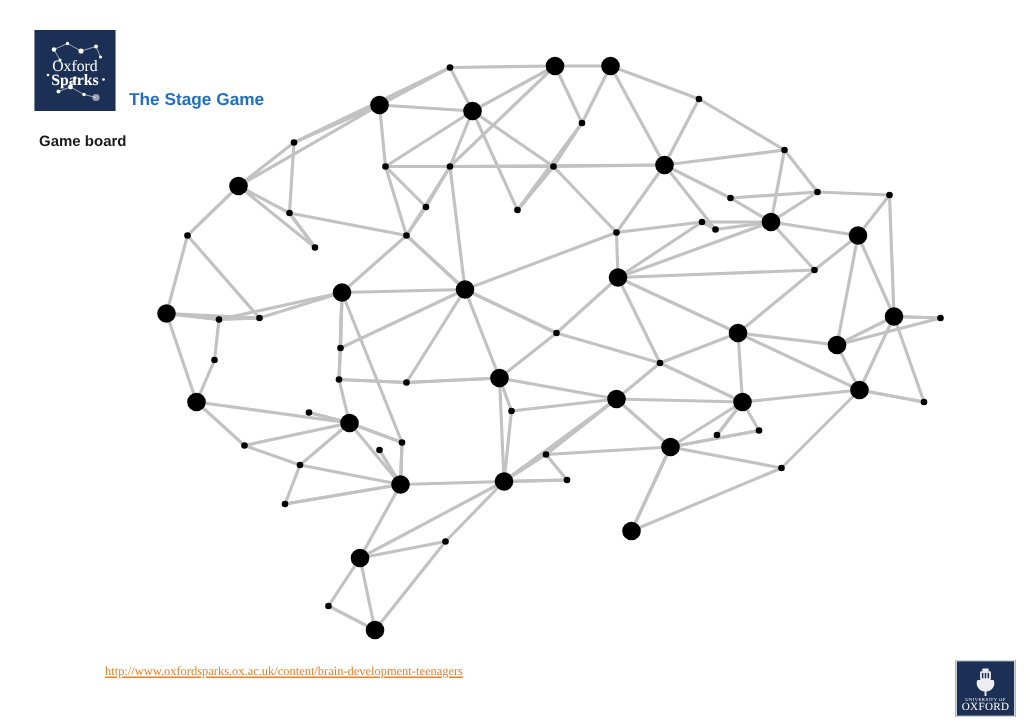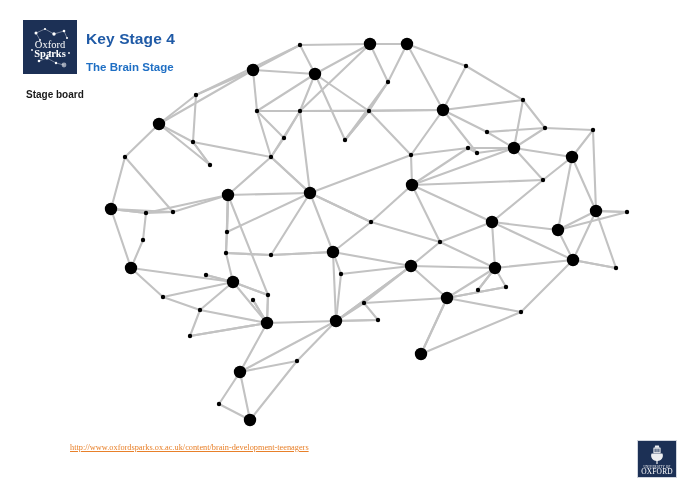--- a/index.html
+++ b/index.html
@@ -125,23 +125,22 @@
         <circle cx="41" cy="45" r="2.4" opacity="0.55"></circle>
         <circle cx="27" cy="32" r="1.1"></circle>
         <circle cx="9" cy="30" r="0.9"></circle>
         <circle cx="46" cy="33" r="0.9"></circle>
       </g>
       <text x="27" y="27.5" text-anchor="middle" fill="#ffffff" font-family="Liberation Serif, serif" font-size="10.5">Oxford</text>
       <text x="27" y="36.5" text-anchor="middle" fill="#ffffff" font-family="Liberation Serif, serif" font-size="10.5" font-weight="bold">Sparks</text>
     </svg>
   </div>
 
-  <div id="title-main">Key Stage 4</div>
-  <div id="title-sub">The Brain Stage</div>
-  <div id="section-label">Stage board</div>
+  <div id="title-sub">The Stage Game</div>
+  <div id="section-label">Game board</div>
 
   <div id="brain-wrap">
     <svg id="brain-svg" width="683" height="440" viewBox="0 0 683 440" aria-hidden="true">
       <g id="edge-layer">
           <line x1="300" y1="45" x2="370" y2="44" stroke="#c2c2c2" stroke-width="2.1" stroke-linecap="round"></line>
           <line x1="300" y1="45" x2="253" y2="70" stroke="#c2c2c2" stroke-width="2.1" stroke-linecap="round"></line>
           <line x1="300" y1="45" x2="315" y2="74" stroke="#c2c2c2" stroke-width="2.1" stroke-linecap="round"></line>
           <line x1="300" y1="45" x2="196" y2="95" stroke="#c2c2c2" stroke-width="2.1" stroke-linecap="round"></line>
           <line x1="370" y1="44" x2="407" y2="44" stroke="#c2c2c2" stroke-width="2.1" stroke-linecap="round"></line>
           <line x1="370" y1="44" x2="388" y2="82" stroke="#c2c2c2" stroke-width="2.1" stroke-linecap="round"></line>

